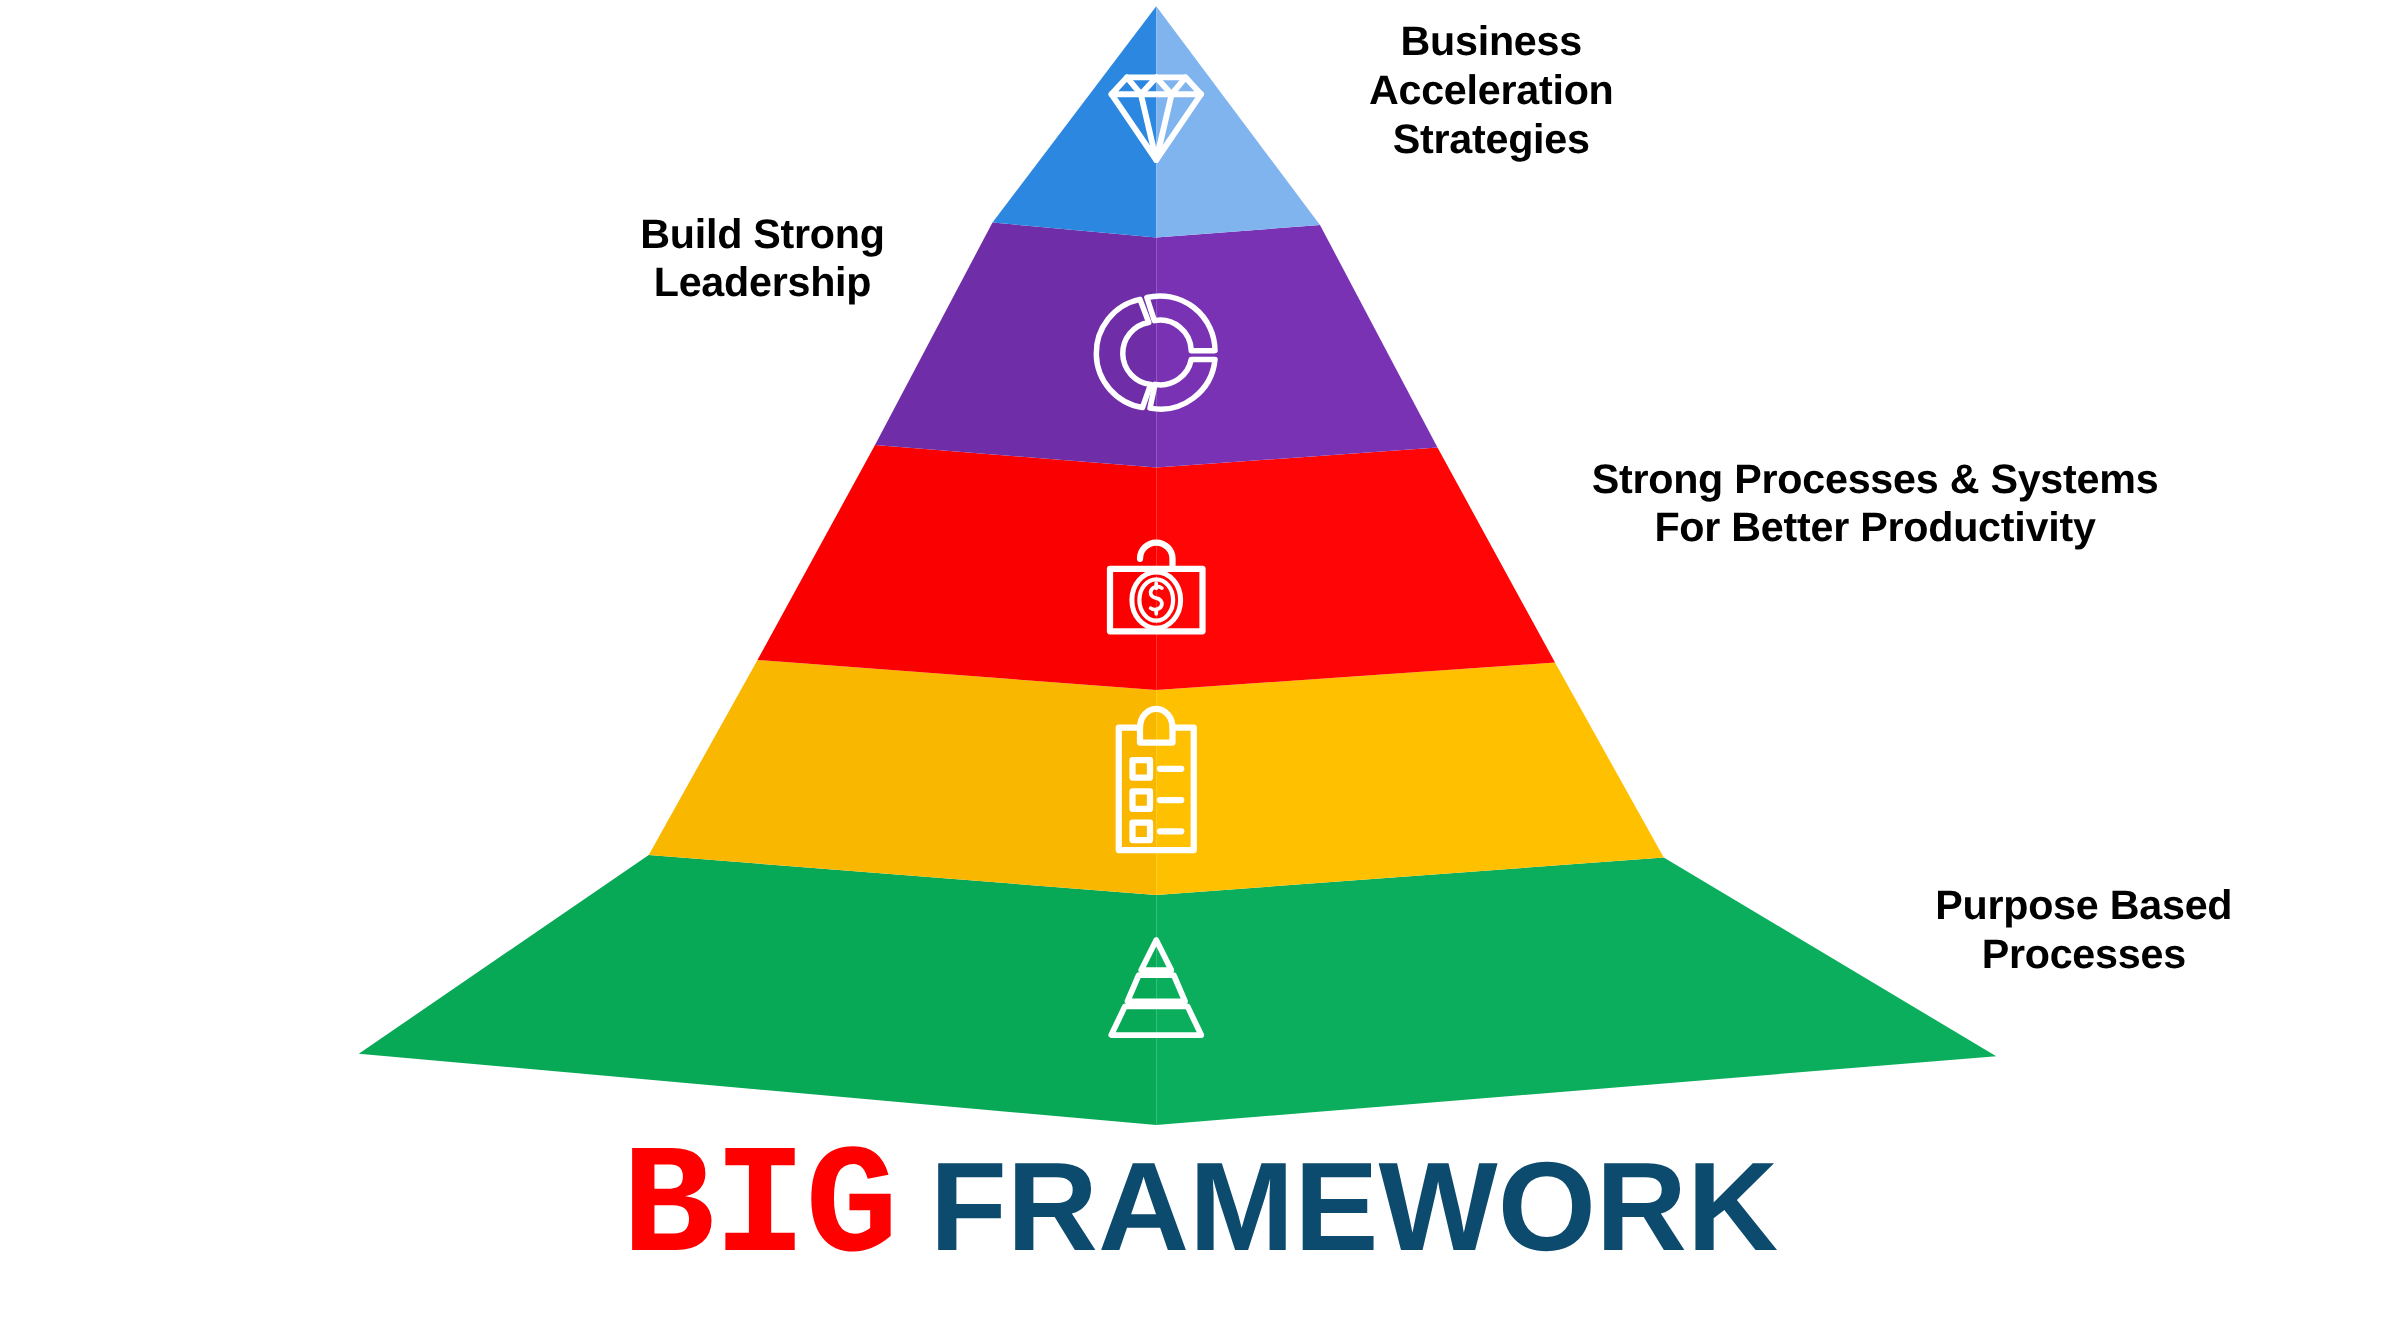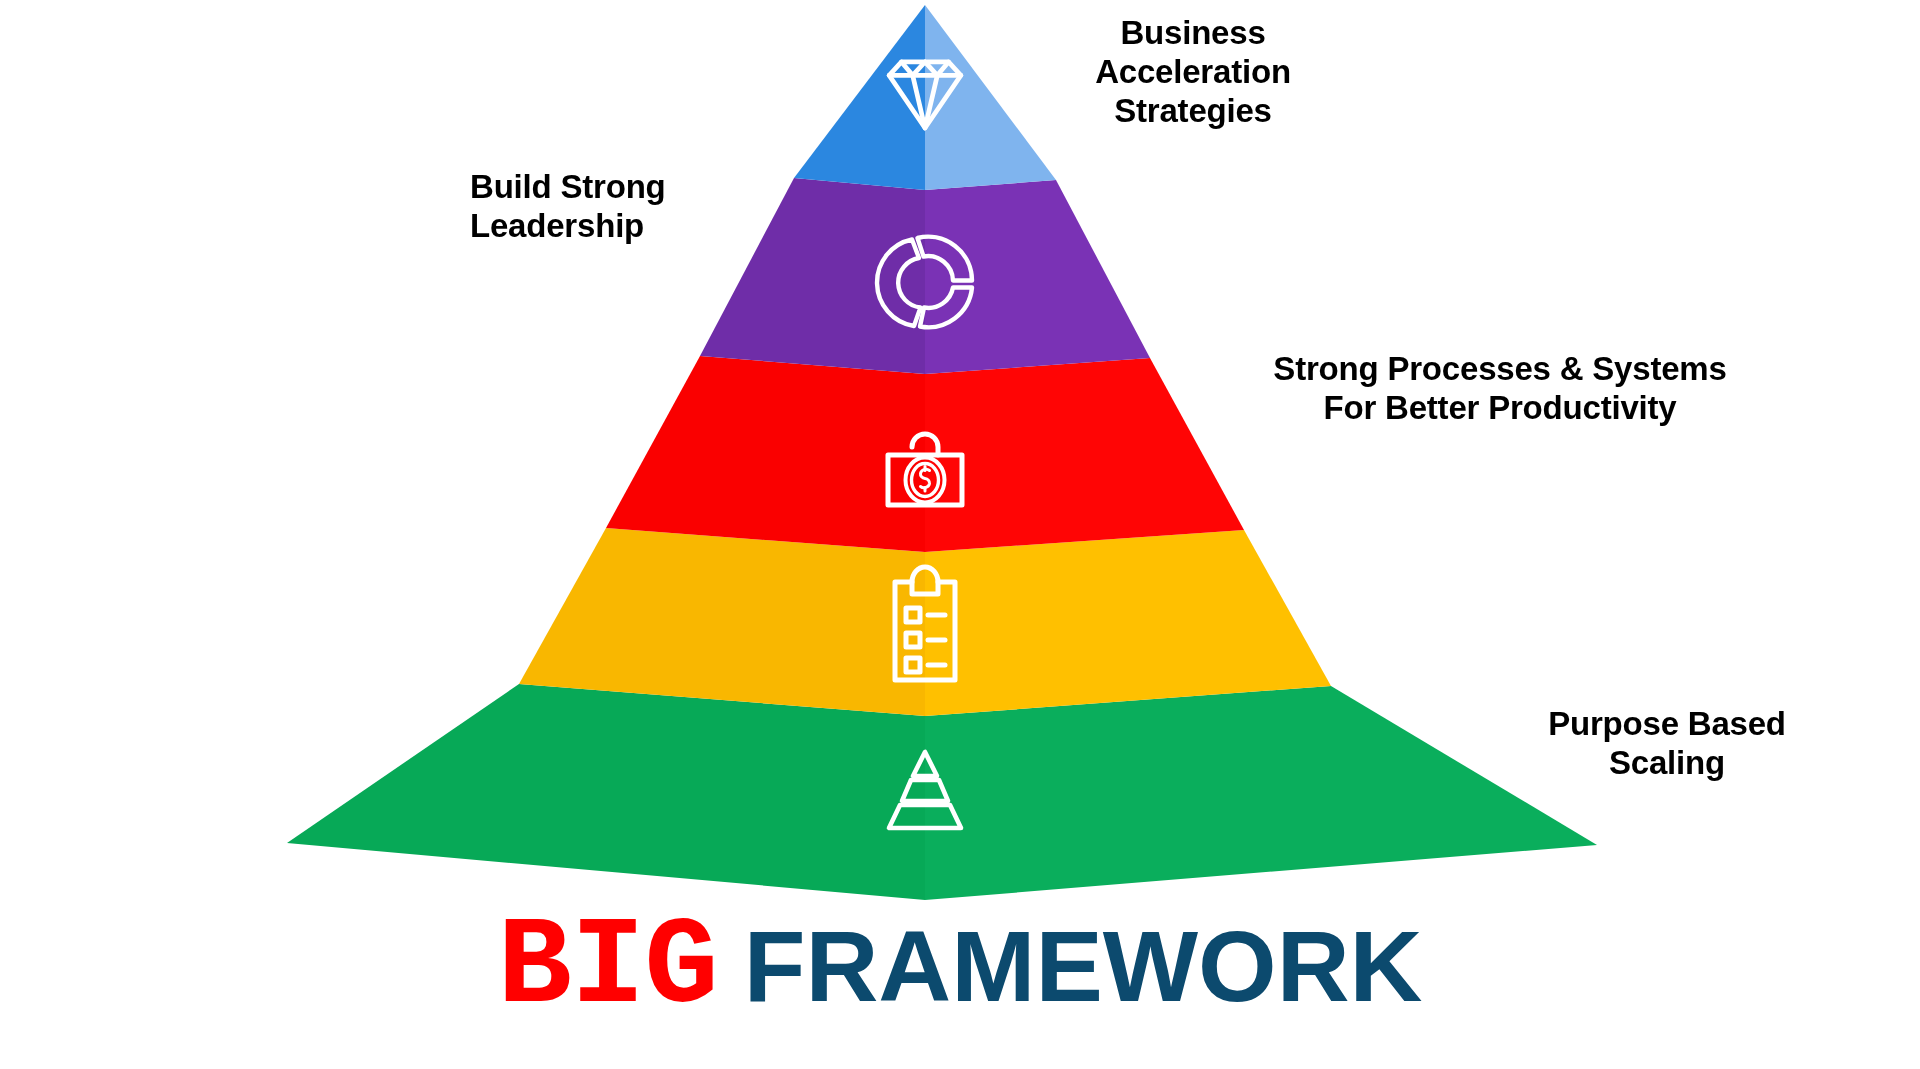--- a/index.html
+++ b/index.html
@@ -30,25 +30,25 @@
   .label {
     position: absolute;
     color: #000000;
     font-weight: bold;
     font-size: 33px;
     line-height: 1.18;
     letter-spacing: -0.2px;
     white-space: pre-line;
   }
   .label.right { text-align: center; }
-  .label.left  { }
+  .label.left  { text-align: center; }
 
   #label-tier-1 { left: 1043px; top: 14px;  width: 300px; }
   #label-tier-2 { left: 470px;  top: 168px; width: 280px; }
-  #label-tier-3 { left: 1205px; top: 350px; width: 590px; }
+  #label-tier-3 { left: 1205px; top: 364px; width: 590px; }
   #label-tier-4 { left: 175px;  top: 535px; width: 330px; }
   #label-tier-5 { left: 1512px; top: 705px; width: 310px; }
 
   #wordmark {
     position: absolute;
     left: 0;
     top: 898px;
     width: 1920px;
     text-align: center;
     white-space: nowrap;
@@ -153,19 +153,19 @@
 Strategies</div>
 
   <div class="label left" id="label-tier-2">Build Strong
 Leadership</div>
 
   <div class="label right" id="label-tier-3">Strong Processes &amp; Systems
 For Better Productivity</div>
 
 
   <div class="label right" id="label-tier-5">Purpose Based
-Scaling</div>
+Processes</div>
 
   <div id="wordmark">
     <span class="wm-big">BIG</span><span class="wm-framework">FRAMEWORK</span>
   </div>
 
 </div>
 
 </body></html>

